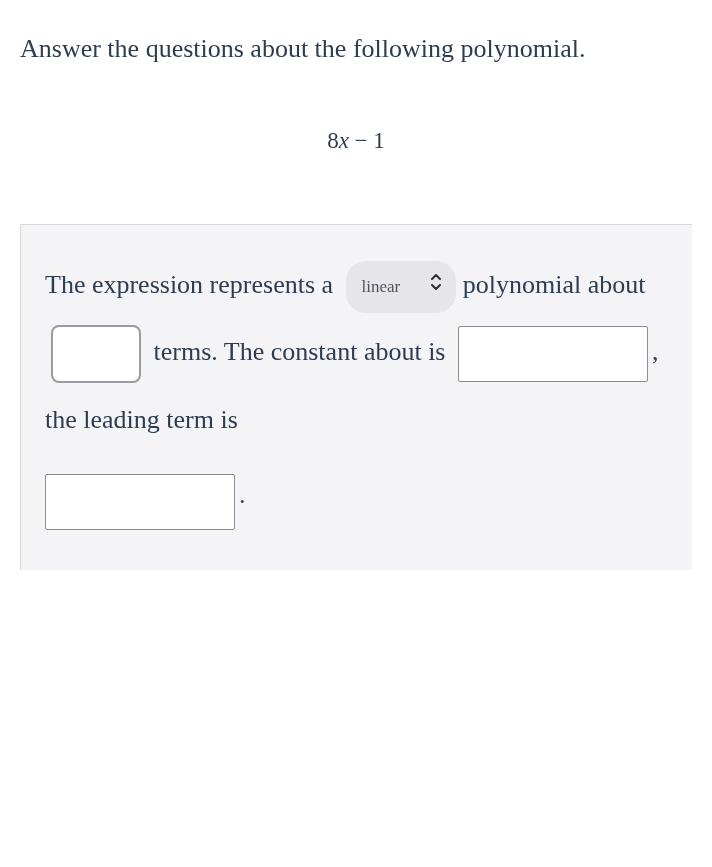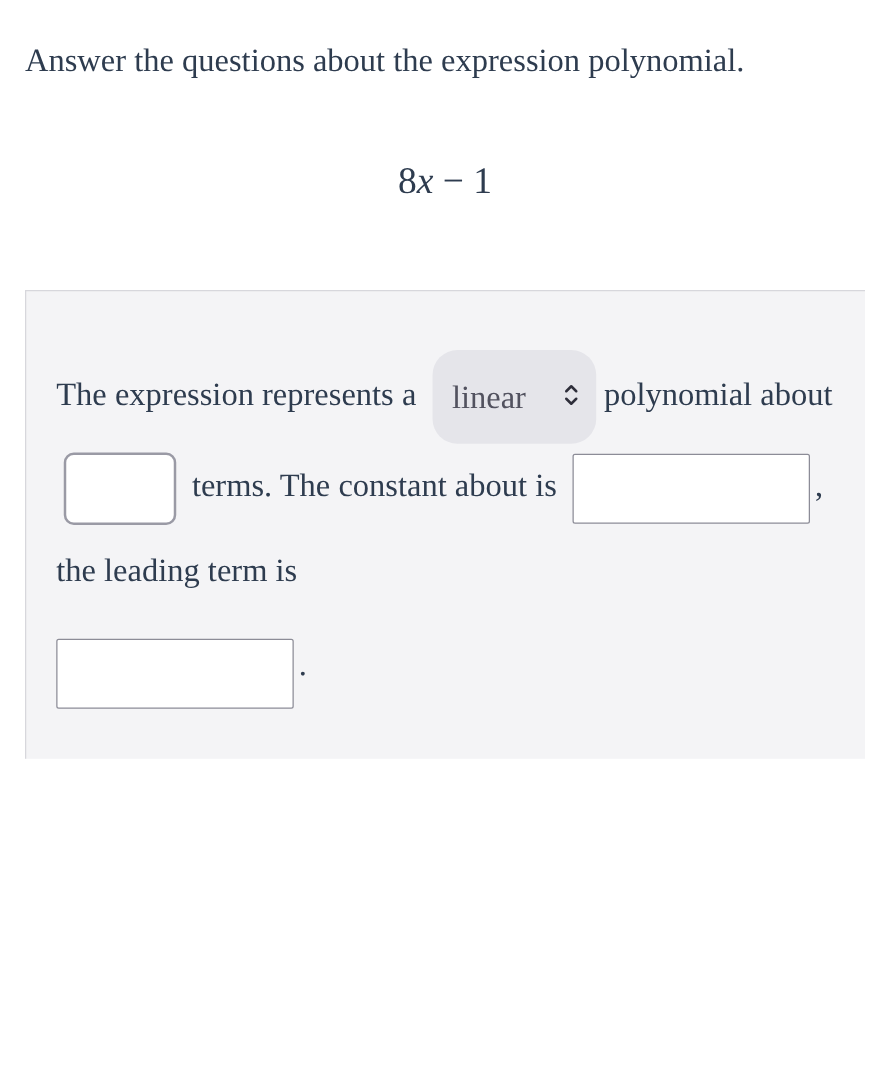--- a/index.html
+++ b/index.html
@@ -15,46 +15,46 @@
       width: 712px;
       height: 867px;
       padding: 30px 20px 0 20px;
     }
     .question-text {
       line-height: 1.45;
       margin-bottom: 60px;
     }
     .polynomial {
       text-align: center;
-      font-size: 30px;
+      font-size: 23px;
       font-style: italic;
       margin-bottom: 70px;
     }
     .polynomial .num {
       font-style: normal;
     }
     .answer-box {
       background: #f4f4f6;
       border: 1px solid #d7d7dc;
       border-right: none;
       border-bottom: none;
-      padding: 47px 24px 40px 24px;
+      padding: 26px 24px 40px 24px;
       line-height: 2.6;
       font-size: 26px;
     }
     .select-pill {
       display: inline-flex;
       align-items: center;
       background: #e5e5ea;
       border-radius: 20px;
       padding: 4px 12px 4px 16px;
       margin-left: 6px;
       vertical-align: middle;
       color: #52525f;
-      font-size: 26px;
+      font-size: 17px;
       cursor: pointer;
     }
     .select-pill .label {
       margin-right: 28px;
     }
     .select-pill svg {
       width: 16px;
       height: 20px;
     }
     .input-small {
@@ -86,21 +86,21 @@
       margin-top: 8px;
     }
     .row-gap {
       margin-top: 8px;
       display: block;
     }
   </style>
 </head>
 <body>
 
-<div class="question-text">Answer the questions about the expression polynomial.</div>
+<div class="question-text">Answer the questions about the following polynomial.</div>
 
 <div class="polynomial">
   <span class="num">8</span><span>x</span> <span class="num">−</span> <span class="num">1</span>
 </div>
 
 <div class="answer-box">
   <span>The expression represents a</span>
   <span class="select-pill">
     <span class="label">linear</span>
     <span>

